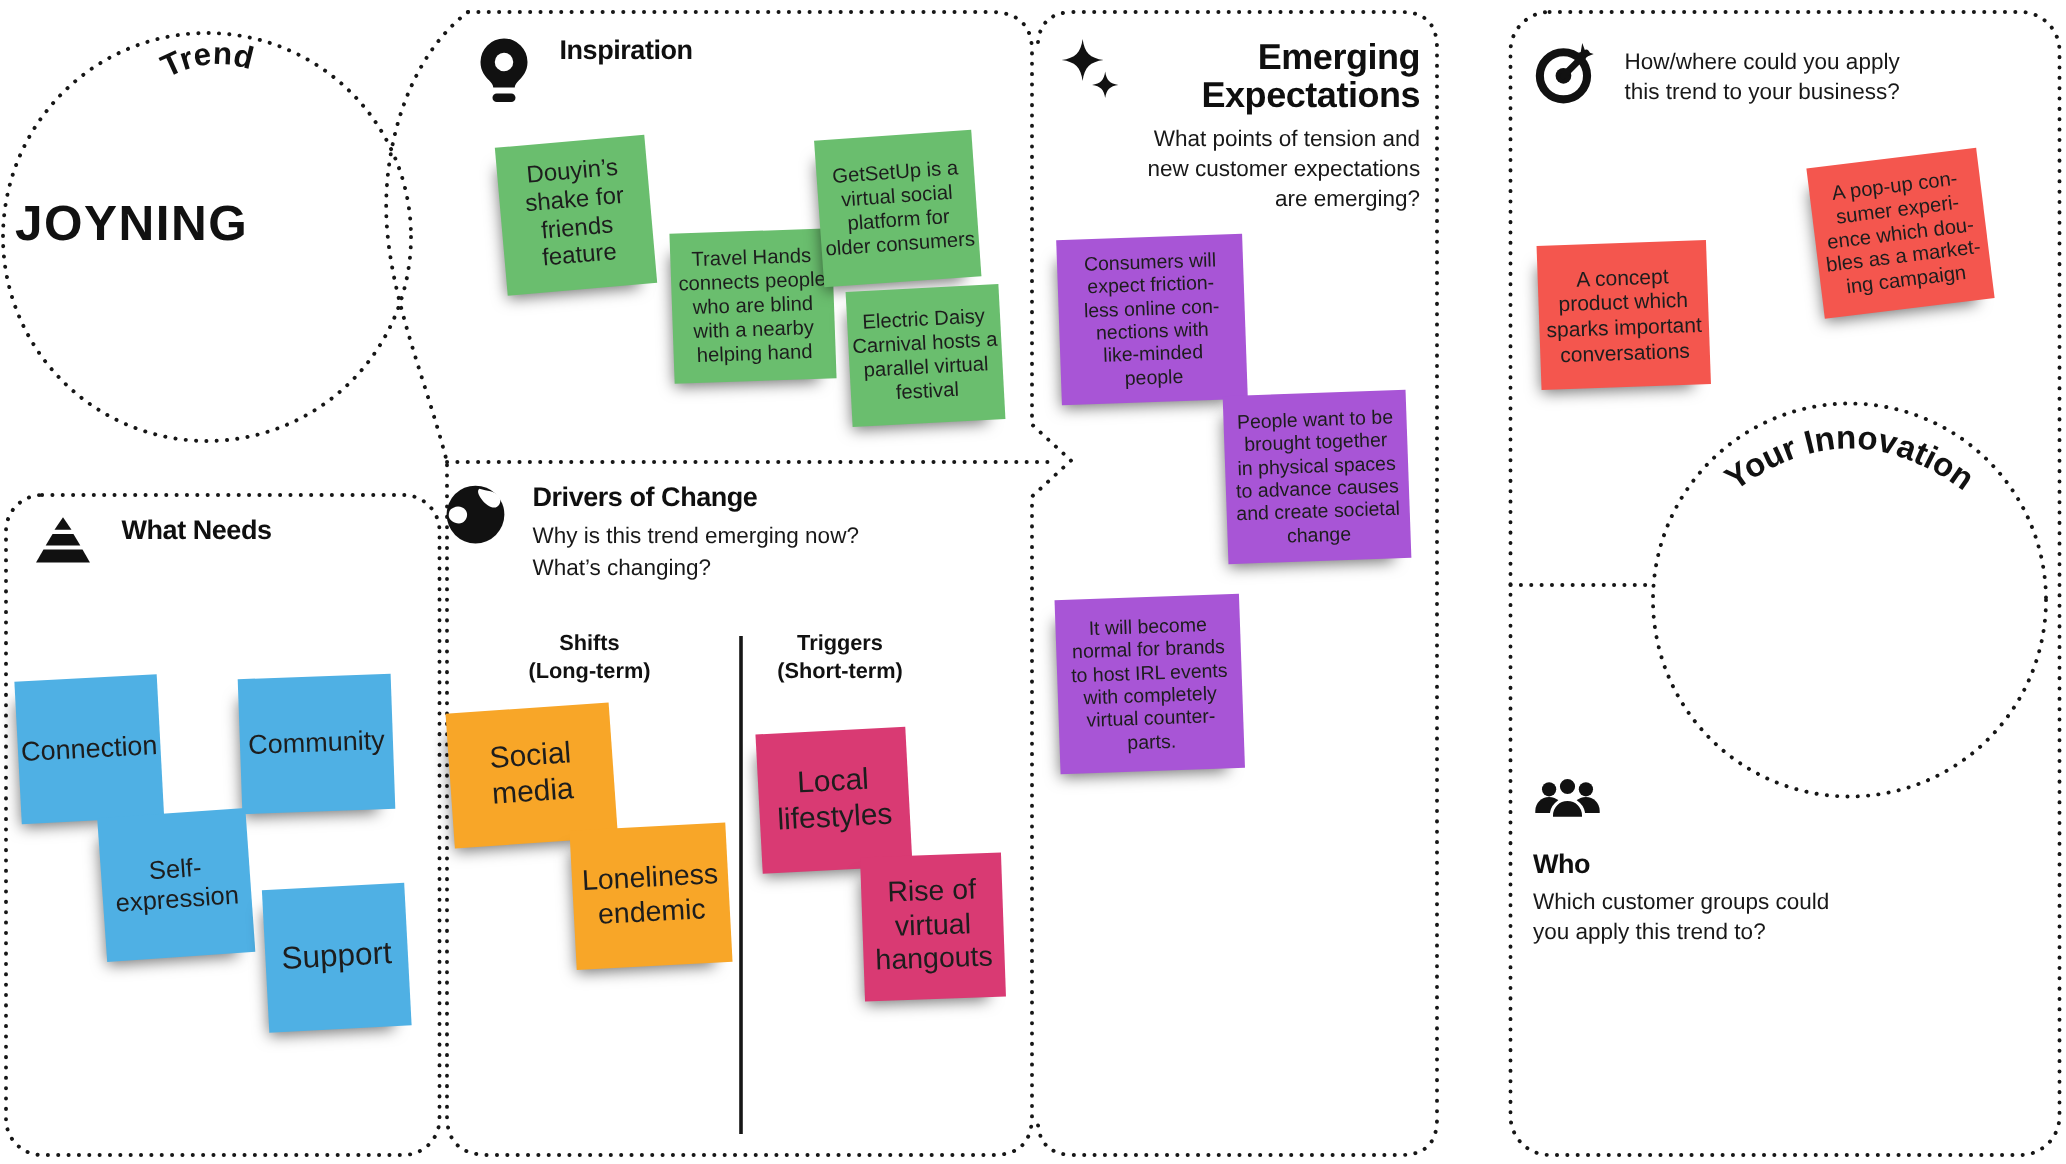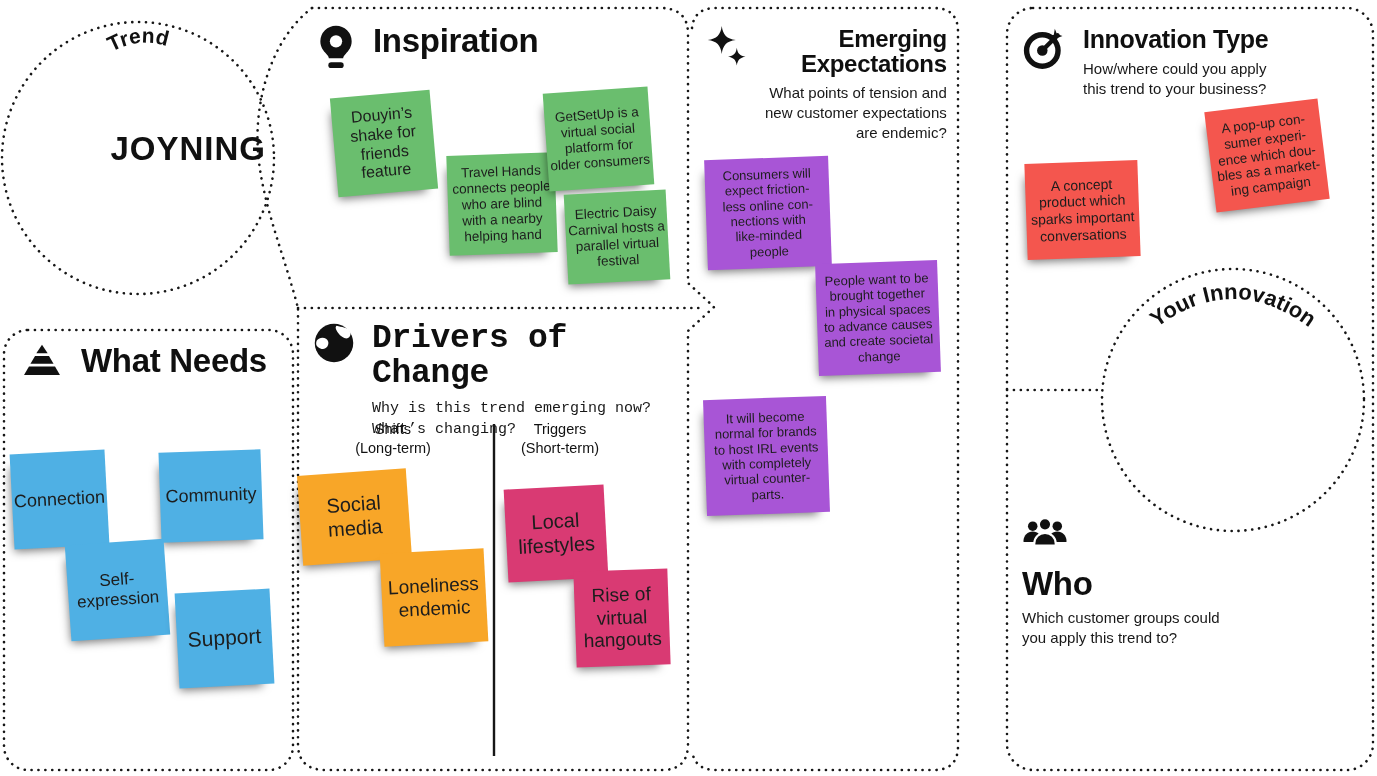--- a/index.html
+++ b/index.html
@@ -1,27 +1,27 @@
 <!DOCTYPE html>
 <html><head>
 <meta charset="utf-8">
 <style>
   html,body{margin:0;padding:0;background:#fff;}
   .canvas{position:relative;width:1377px;height:776px;background:#fff;overflow:hidden;
           font-family:"Liberation Sans", sans-serif;color:#111;}
   svg.bg{position:absolute;left:0;top:0;z-index:0;}
   .hdr{position:absolute;display:flex;gap:17px;align-items:flex-start;z-index:2;}
   .ic{flex:0 0 auto;display:block;}
-  .htitle{font-weight:700;font-size:33px;line-height:1.06;color:#0f0f0f;white-space:pre-line;letter-spacing:-0.3px;}
+  .htitle{font-weight:700;font-size:18px;line-height:1.06;color:#0f0f0f;white-space:pre-line;letter-spacing:-0.3px;}
   .hsub{font-size:15px;line-height:1.35;color:#181818;white-space:pre-line;margin-top:6px;font-weight:400;}
   .note{position:absolute;z-index:3;display:flex;align-items:center;justify-content:center;
         text-align:center;white-space:pre-line;color:#1d1d1d;line-height:1.18;
         box-shadow:-6px 8px 10px -6px rgba(0,0,0,0.55);}
-  .bigname{position:absolute;z-index:2;text-align:right;font-weight:700;}
-  .collabel{position:absolute;z-index:2;text-align:center;font-size:14.5px;line-height:1.3;white-space:pre-line;color:#111;}
+  .bigname{position:absolute;z-index:2;text-align:left;font-weight:700;}
+  .collabel{position:absolute;z-index:2;text-align:center;font-size:14.5px;line-height:1.3;white-space:pre-line;color:#111;font-weight:bold;}
 </style>
 </head>
 <body>
 
 <div class="canvas">
 
   <svg class="bg" width="1377" height="776" viewBox="0 0 1377 776">
     <g fill="none" stroke="#161616" stroke-width="2.6" stroke-linecap="round" stroke-dasharray="0.1 6.8">
       <circle cx="138" cy="158" r="136"></circle>
       <path d="M 312 8 H 660 Q 688 8 688 34 V 283 L 714 307 L 688 331 V 744 Q 688 770 662 770 H 326 Q 298 770 298 744 V 308"></path>
@@ -62,50 +62,49 @@
   <div class="hdr" style="left:706px;top:26px;width:250px;text-align:right;">
     <svg class="ic" width="42" height="42" viewBox="0 0 24 24">
       <path d="M9 0c.7 5.2 2.8 7.3 8 8-5.2.7-7.3 2.8-8 8-.7-5.2-2.8-7.3-8-8 5.2-.7 7.3-2.8 8-8z" fill="#111"></path>
       <path d="M17.6 12.4c.45 3.3 1.8 4.65 5 5.1-3.2.45-4.55 1.8-5 5-.45-3.2-1.8-4.55-5-5 3.2-.45 4.55-1.8 5-5.1z" fill="#111"></path>
     </svg>
     <div>
       <div class="htitle" style="font-size:24px;">Emerging
 Expectations</div>
       <div class="hsub">What points of tension and
 new customer expectations
-are endemic?</div>
+are emerging?</div>
     </div>
   </div>
 
   <div class="hdr" style="left:1022px;top:26px;width:300px;">
     <svg class="ic" width="44" height="44" viewBox="0 0 26 26">
       <circle cx="12" cy="14.5" r="9.3" fill="none" stroke="#111" stroke-width="3.2"></circle>
       <circle cx="12" cy="14.5" r="3.1" fill="#111"></circle>
       <path d="M12 14.5 L21 5.5" stroke="#111" stroke-width="2.6" stroke-linecap="round"></path>
       <path d="M19.4 1.6l1.2 3.2 3.3 1.1-3 1.2-.9 3.2-1.1-3.1-3.1-1 3-1.1z" fill="#111"></path>
     </svg>
     <div>
-      <div class="htitle" style="font-size:25px;">Innovation Type</div>
       <div class="hsub">How/where could you apply
 this trend to your business?</div>
     </div>
   </div>
 
   <div class="hdr" style="left:20px;top:344px;width:250px;">
     <svg class="ic" width="44" height="40" viewBox="0 0 24 21">
       <path d="M12 0l3.1 4.6H8.9z" fill="#111"></path>
       <path d="M8.2 6.1h7.6l2.5 4.2H5.7z" fill="#111"></path>
       <path d="M4.9 11.8h14.2l2.7 4.7H2.2z" fill="#111"></path>
     </svg>
     <div>
       <div class="htitle">What Needs</div>
     </div>
   </div>
 
-  <div class="hdr" style="left:313px;top:322px;width:340px;font-family:Liberation Mono, monospace;">
+  <div class="hdr" style="left:296px;top:322px;width:340px;">
     <svg class="ic" width="42" height="42" viewBox="0 0 24 24">
       <circle cx="12" cy="12" r="11" fill="#111"></circle>
       <path d="M13.5 2.2c3 1 5.8.7 7.3 2.7 1.4 1.9.4 4-1.1 4.4-1.6.4-3.9-1-5.3-3-1.4-1.9-1.9-3.3-.9-4.1z" fill="#fff"></path>
       <path d="M3.6 9.4c2-1 4.6-.1 5.1 1.9.5 2-1 4.1-3 4.1s-3.9-1.5-3.9-3c0-1.4.4-2.4 1.8-3z" fill="#fff"></path>
     </svg>
     <div>
       <div class="htitle">Drivers of Change</div>
       <div class="hsub" style="line-height:1.4;">Why is this trend emerging now?
 What’s changing?</div>
     </div>

